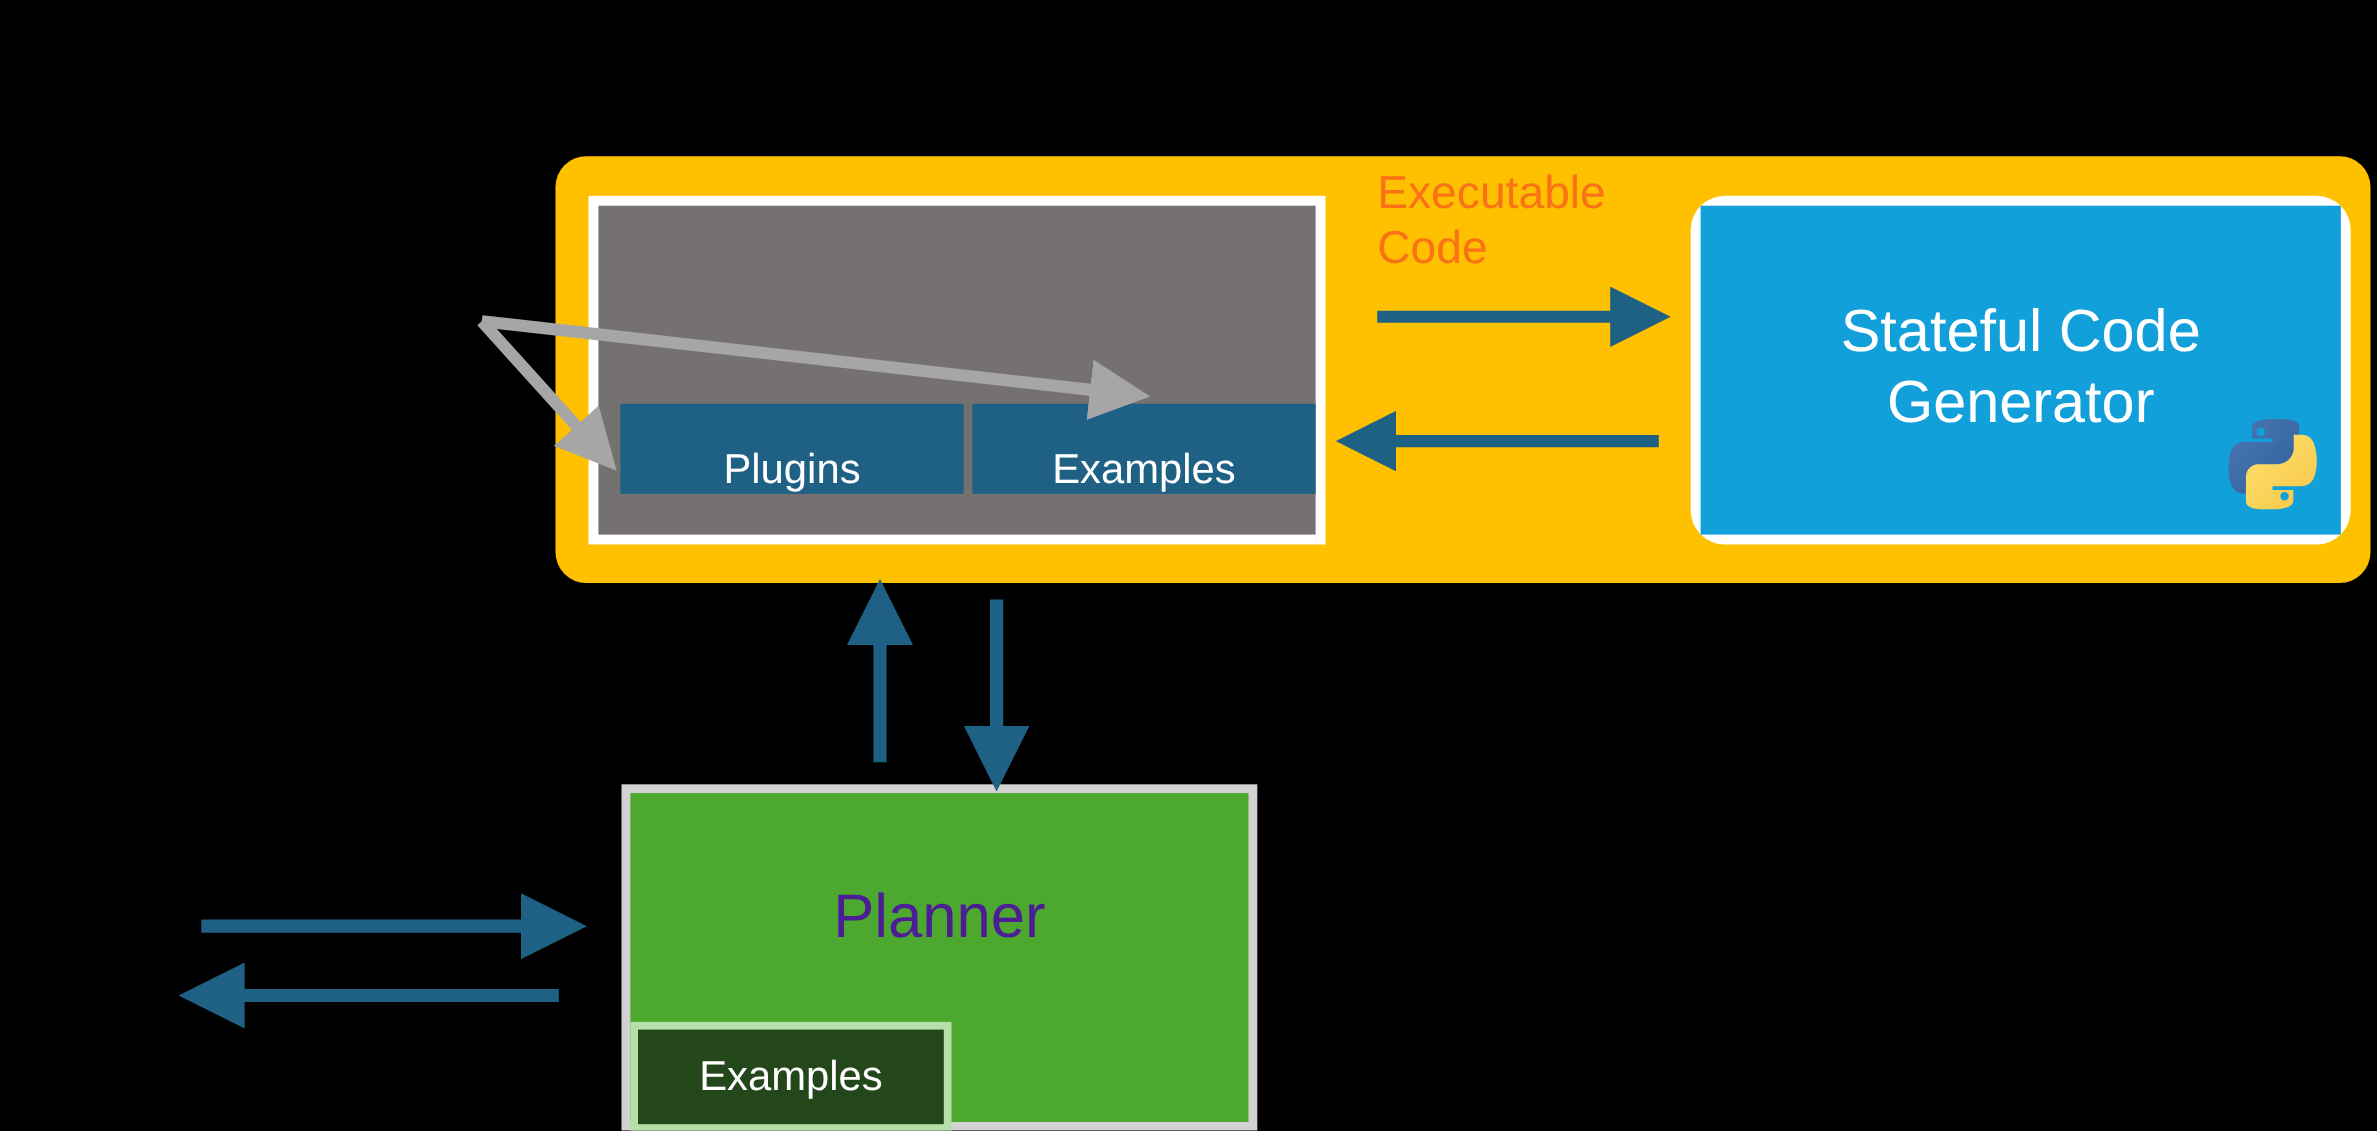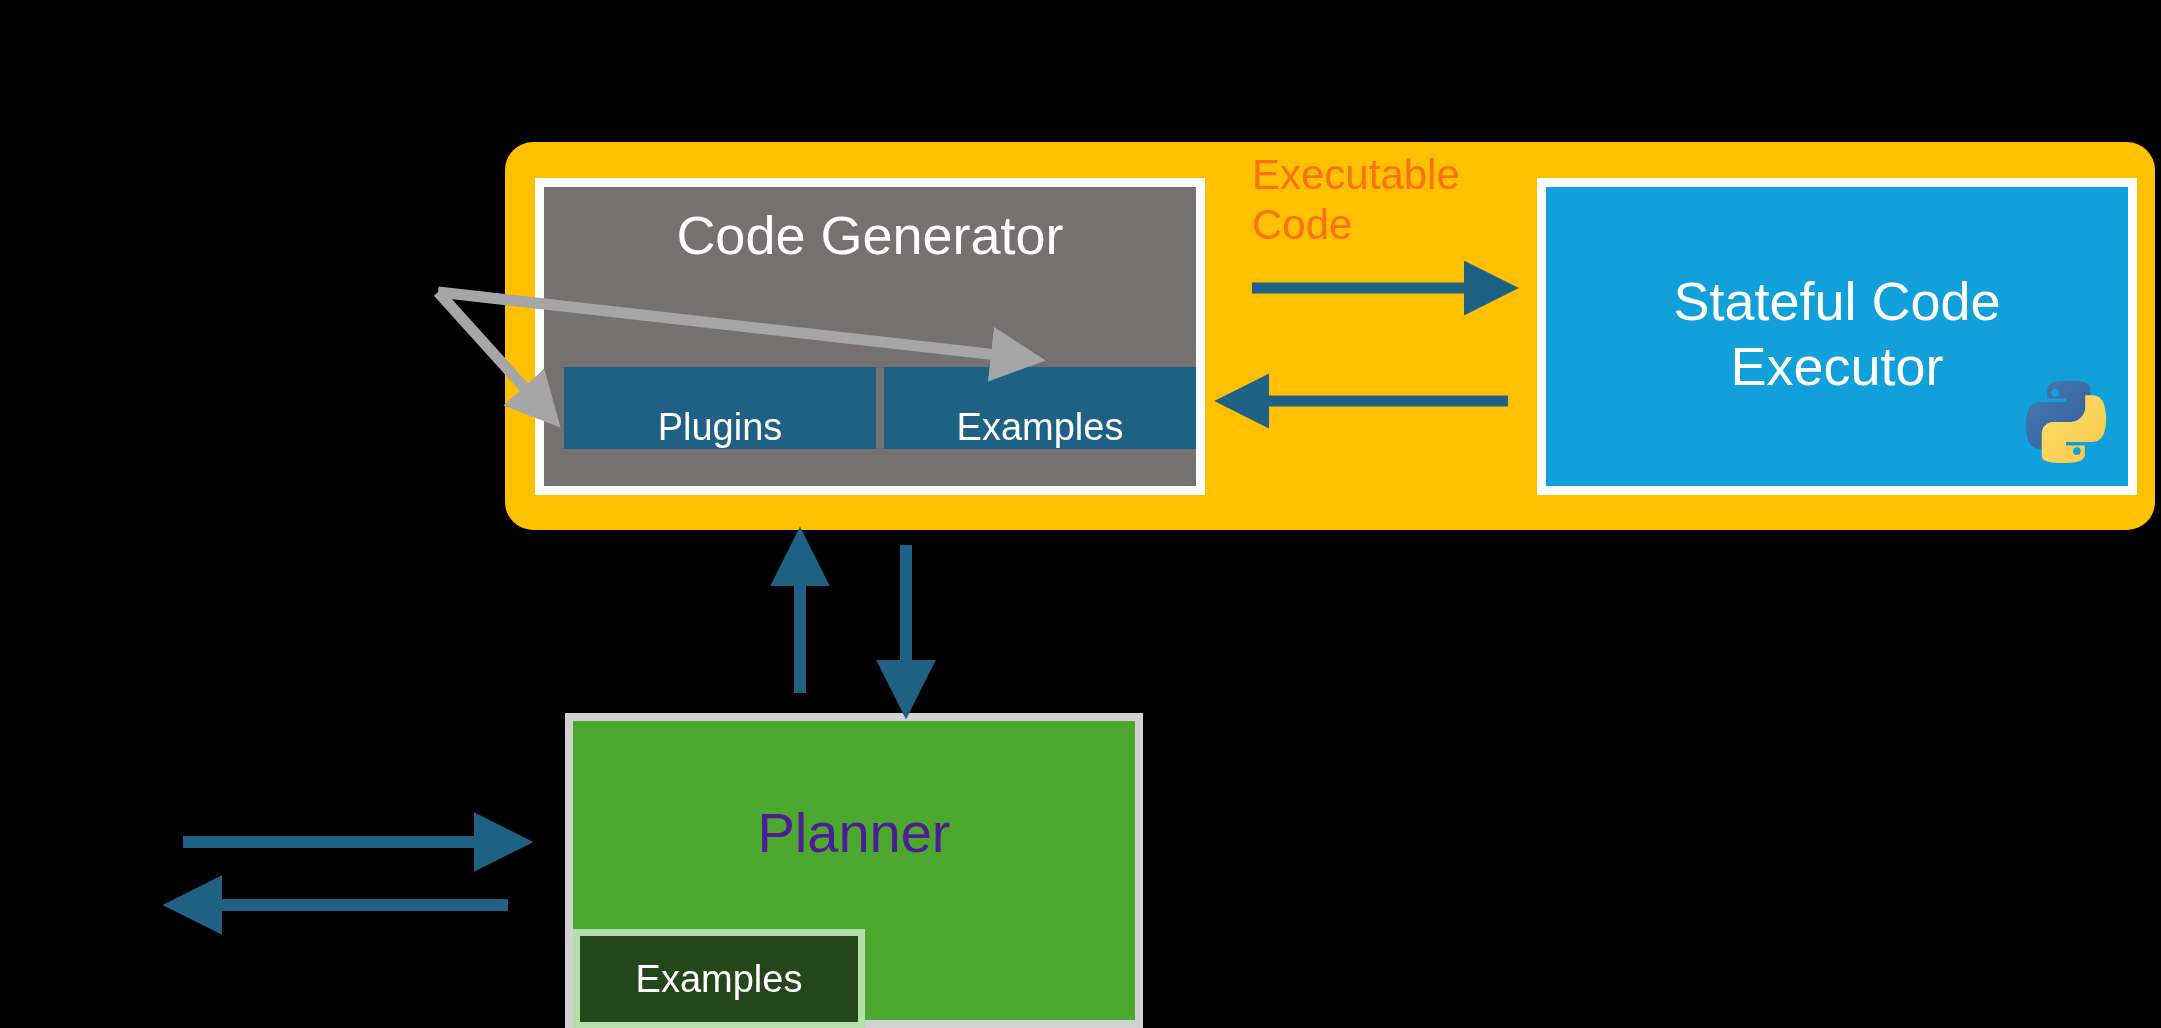--- a/index.html
+++ b/index.html
@@ -83,20 +83,21 @@
   
   .executor-frame {
     position: absolute;
     left: 1537px;
     top: 178px;
     width: 600px;
     height: 317px;
     background: #FFFFFF;
     padding: 9px;
     box-sizing: border-box;
+    border-radius: 31px;
   }
   .executor-body {
     position: relative;
     width: 100%;
     height: 100%;
     background: #12A0DB;
     box-sizing: border-box;
     display: flex;
     align-items: center;
     justify-content: center;
@@ -189,39 +190,38 @@
 </style>
 </head>
 <body>
 
 <div id="canvas">
 
   <div class="yellow-panel"></div>
 
   <div class="codegen-frame">
     <div class="codegen-body">
-      <div class="codegen-title">Code Generator</div>
       <div class="subbox plugins">
         <span>Plugins</span>
       </div>
       <div class="subbox examples">
         <span>Examples</span>
       </div>
     </div>
   </div>
 
   <div class="flow-label exec-code">Executable
 Code</div>
 
 
   <div class="executor-frame">
     <div class="executor-body">
       <div class="executor-title">
         <span>Stateful Code</span><br>
-        <span>Executor</span>
+        <span>Generator</span>
       </div>
 
       <svg class="python-logo" viewBox="0 0 110 110">
         <defs>
           <linearGradient id="pyBlue" x1="0" y1="0" x2="1" y2="1">
             <stop offset="0%" stop-color="#4B78B0"></stop>
             <stop offset="100%" stop-color="#2F5F9E"></stop>
           </linearGradient>
           <linearGradient id="pyYellow" x1="0" y1="0" x2="1" y2="1">
             <stop offset="0%" stop-color="#FFE26E"></stop>

